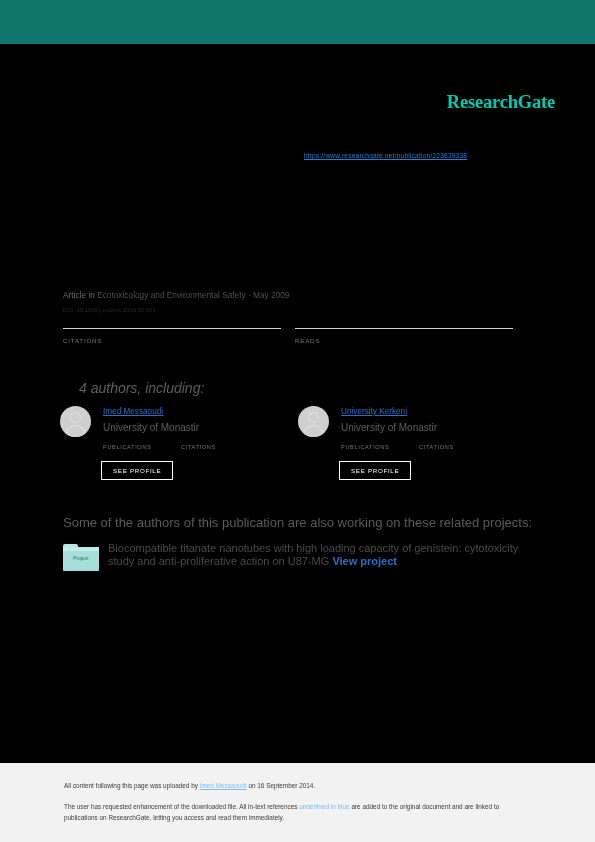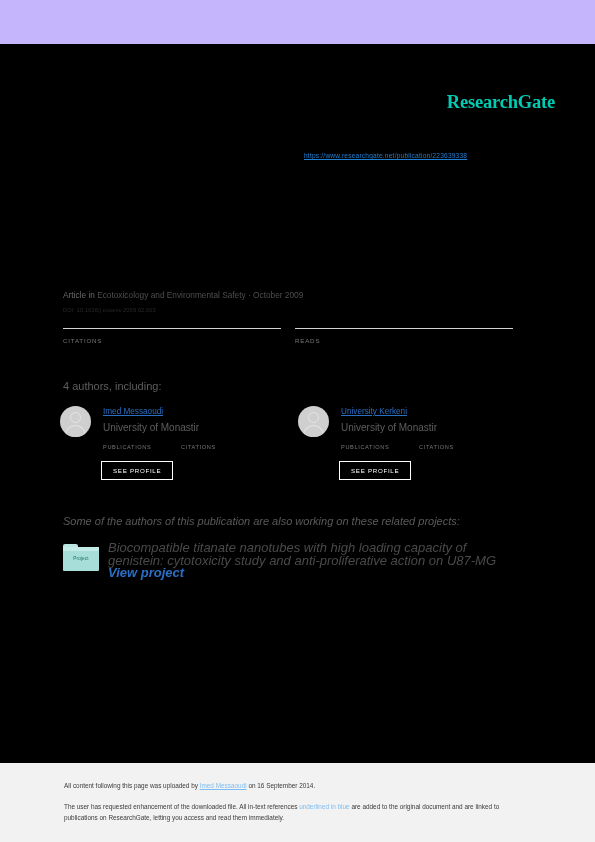--- a/index.html
+++ b/index.html
@@ -14,21 +14,21 @@
     overflow: hidden;
     position: relative;
   }
 
   .page {
     position: absolute;
     left: 0;
     top: 0;
     width: 595px;
     height: 842px;
-    background: #c4b5fd;
+    background: #0f766e;
   }
 
   
   .dark-body {
     position: absolute;
     left: 0;
     top: 44px;
     width: 595px;
     height: 719px;
     background: #000000;
@@ -110,24 +110,25 @@
   .stat-label {
     font-size: 6.2px;
     color: #777777;
     letter-spacing: 0.8px;
     margin-top: 1px;
   }
 
   
   .authors-heading {
     position: absolute;
-    left: 63px;
+    left: 79px;
     top: 336px;
-    font-size: 11px;
+    font-size: 14px;
     color: #5e5e5e;
+    font-style: italic;
   }
 
   .author {
     position: absolute;
     top: 361px;
   }
   .author.a1 { left: 60px; }
   .author.a2 { left: 298px; }
 
   .avatar {
@@ -221,24 +222,23 @@
     font-family: "Liberation Sans", sans-serif;
     cursor: pointer;
     white-space: nowrap;
   }
 
   
   .projects-heading {
     position: absolute;
     left: 63px;
     top: 471px;
-    font-size: 11px;
+    font-size: 13px;
     color: #5a5a5a;
     white-space: nowrap;
-    font-style: italic;
   }
 
   .project-row {
     position: absolute;
     left: 63px;
     top: 498px;
     width: 460px;
   }
   .folder {
     position: absolute;
@@ -282,24 +282,23 @@
     font-size: 4.6px;
     color: #1b6f6a;
     letter-spacing: 0.2px;
   }
 
   .project-desc {
     position: absolute;
     left: 45px;
     top: 0px;
     width: 412px;
-    font-size: 13px;
+    font-size: 11px;
     color: #4a4a4a;
     line-height: 12.5px;
-    font-style: italic;
   }
   .project-desc .view-link {
     color: #2a6fc4;
     font-weight: bold;
     text-decoration: none;
   }
 
   
   .footer {
     position: absolute;
@@ -340,21 +339,21 @@
 
   <div class="dark-body">
 
     <div class="rg-logo">ResearchGate</div>
 
     <a class="pub-url" href="#">https://www.researchgate.net/publication/223639338</a>
 
     <div class="article-line">
       <span class="kw">Article</span>
       <span class="ital">in</span>
-      <span class="jrnl">Ecotoxicology and Environmental Safety · October 2009</span>
+      <span class="jrnl">Ecotoxicology and Environmental Safety · May 2009</span>
     </div>
 
     <div class="doi-line">DOI: 10.1016/j.ecoenv.2009.02.003</div>
 
     <div class="stat-block citations">
       <div class="stat-rule"></div>
       <div class="stat-number"></div>
       <div class="stat-label">CITATIONS</div>
     </div>
 

